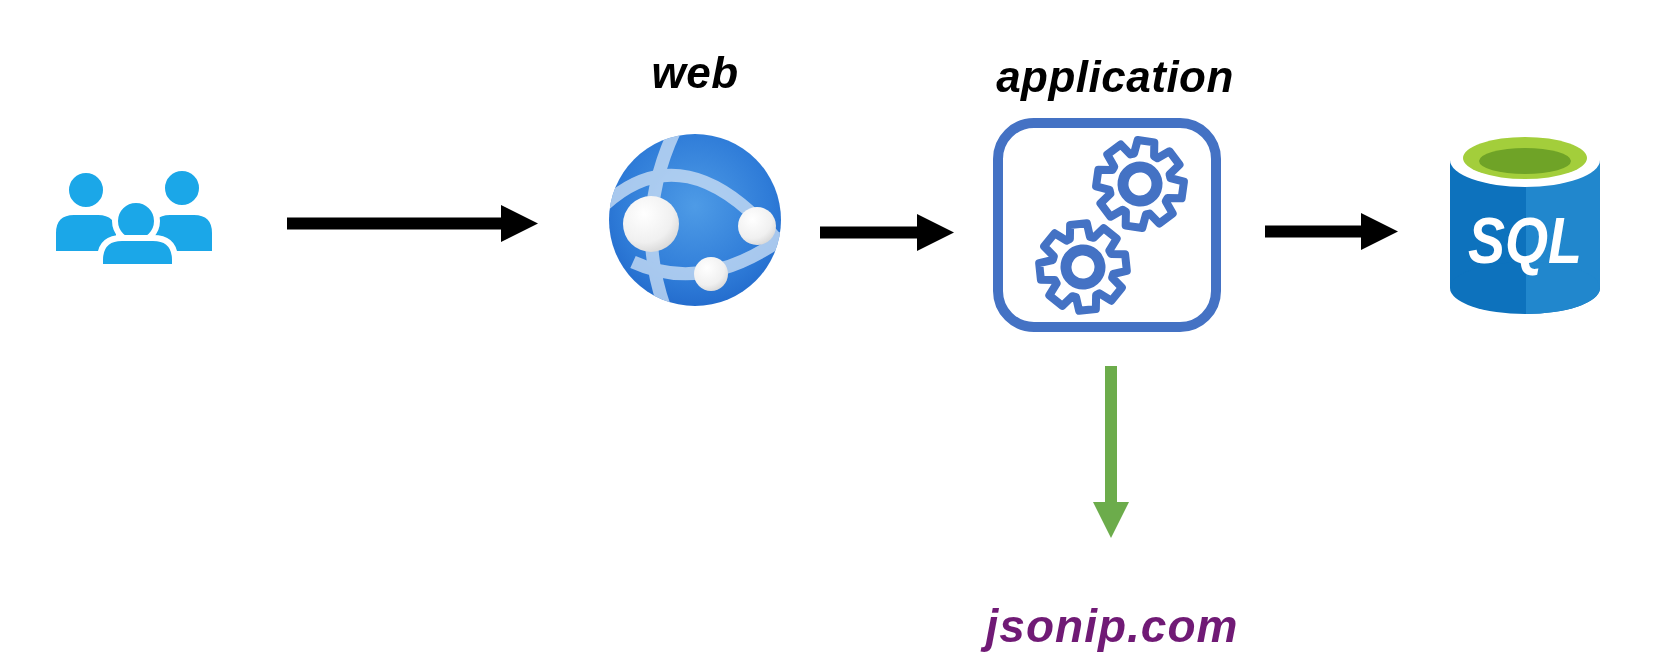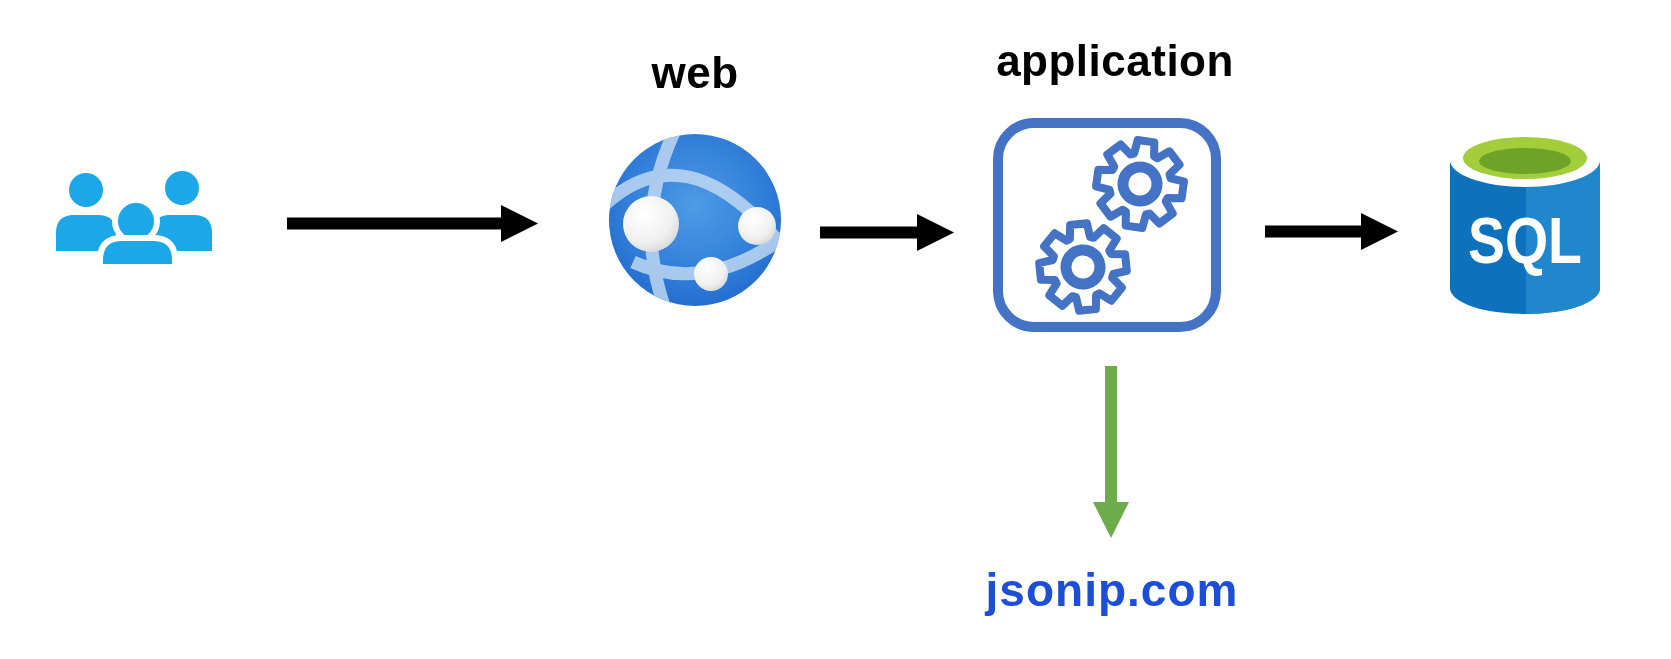--- a/index.html
+++ b/index.html
@@ -2,39 +2,41 @@
 <html><head>
 <meta charset="utf-8">
 <style>
   html,body{margin:0;padding:0;background:#ffffff;}
   #canvas{
     position:relative;
     width:1671px;height:659px;
     background:#ffffff;
     overflow:hidden;
     font-family:"Liberation Sans", sans-serif;
+    font-style:italic;
   }
   .abs{position:absolute;}
   .node-label{
     position:absolute;
     text-align:center;
     font-weight:700;
     font-size:44px;
     color:#000000;
     letter-spacing:0.5px;
     white-space:nowrap;
   }
   .jsonip-label{
     position:absolute;
     text-align:center;
     font-weight:700;
     font-size:46px;
-    color:#1d4ed8;
+    color:#701a75;
     letter-spacing:1px;
     white-space:nowrap;
+    margin-top:36px;
   }
   svg{display:block;}
 </style>
 </head>
 <body>
 
 <div id="canvas">
 
   <svg class="abs" style="left:48px;top:150px" width="170" height="118" viewBox="0 0 170 118">
     <g stroke="#ffffff" stroke-width="4" fill="#1BA7E8">
@@ -82,21 +84,21 @@
     <circle cx="44" cy="92" r="28" fill="url(#nodeGrad)"></circle>
     <circle cx="150" cy="94" r="19" fill="url(#nodeGrad)"></circle>
     <circle cx="104" cy="142" r="17" fill="url(#nodeGrad)"></circle>
   </svg>
 
   <svg class="abs" style="left:820px;top:214px" width="134" height="37">
     <line x1="0" y1="18.5" x2="99" y2="18.5" stroke-width="12" stroke="#000000"></line>
     <polygon points="97,0 134,18.5 97,37" fill="#000000"></polygon>
   </svg>
 
-  <div class="node-label" style="left:985px;top:36px;width:260px">application</div>
+  <div class="node-label" style="left:985px;top:52px;width:260px">application</div>
 
   <svg class="abs" style="left:993px;top:118px" width="228" height="214" viewBox="0 0 228 214">
     <g stroke-linejoin="round" stroke="#4472C4">
       <rect x="5" y="5" width="218" height="204" rx="36" fill="none" stroke-width="10"></rect>
 
       <g transform="translate(147,66) rotate(8)">
         <path fill="#ffffff" stroke-width="8" d="M 43.2,-8.4 L 43.2,8.4 L 29.3,10.1 L 27.9,13.6 L 36.5,24.6 L 24.6,36.5 L 13.6,27.9 L 10.1,29.3 L 8.4,43.2 L -8.4,43.2 L -10.1,29.3 L -13.6,27.9 L -24.6,36.5 L -36.5,24.6 L -27.9,13.6 L -29.3,10.1 L -43.2,8.4 L -43.2,-8.4 L -29.3,-10.1 L -27.9,-13.6 L -36.5,-24.6 L -24.6,-36.5 L -13.6,-27.9 L -10.1,-29.3 L -8.4,-43.2 L 8.4,-43.2 L 10.1,-29.3 L 13.6,-27.9 L 24.6,-36.5 L 36.5,-24.6 L 27.9,-13.6 L 29.3,-10.1 Z"></path>
         <circle r="17" fill="none" stroke-width="11"></circle>
       </g>
 

